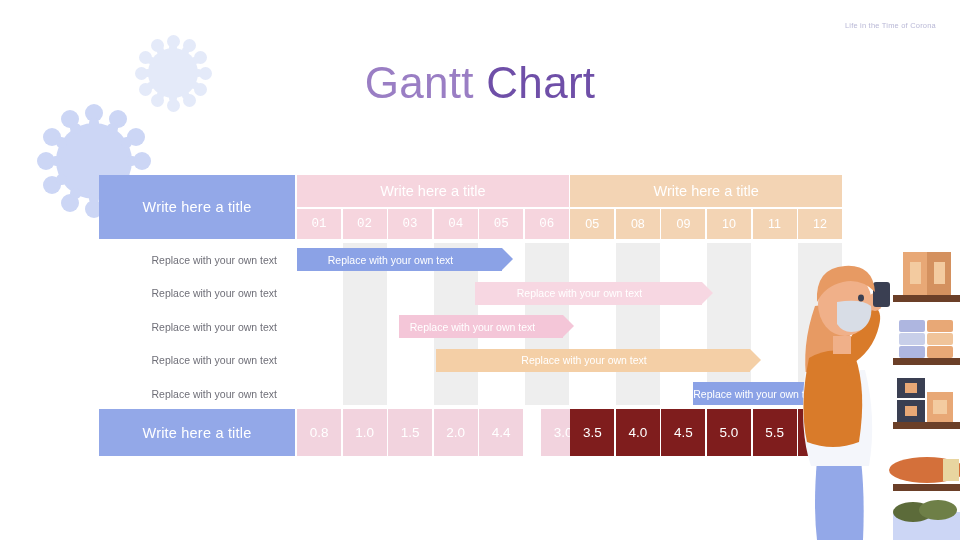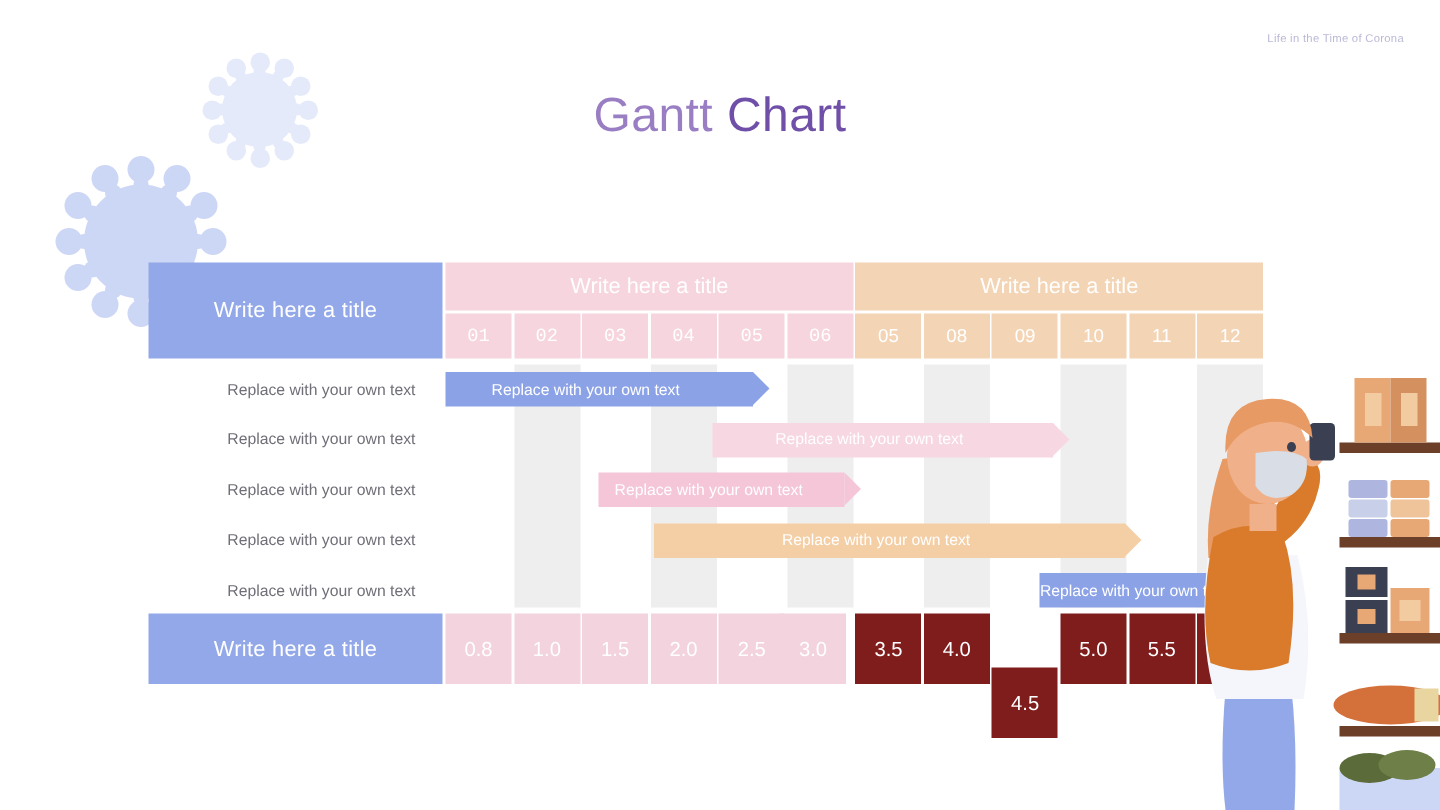--- a/index.html
+++ b/index.html
@@ -22,21 +22,21 @@
   .virus { position:absolute; }
   .virus .body { position:absolute; border-radius:50%; }
   .virus .spike { position:absolute; border-radius:50%; }
 
   #virus-big  { left:38px;  top:105px; width:112px; height:112px; }
   #virus-small{ left:136px; top:36px;  width:74px;  height:74px; }
 
   
   .title {
     position:absolute; left:0; right:0; top:58px;
-    text-align:center; font-size:32px; font-weight:400;
+    text-align:center; font-size:44px; font-weight:400;
     letter-spacing:.3px; white-space:nowrap;
   }
   .title .w1 { color:#9a7ec4; }
   .title .w2 { color:#6f4fa8; }
 
   
   .illustration { position:absolute; right:0; bottom:0; width:185px; height:300px; }
 
   
   .gantt { position:absolute; left:99px; top:175px; width:745px; height:281px; }
@@ -250,25 +250,25 @@
         </div>
       </div>
 
     <div class="side-title" id="side-title-bottom">Write here a title</div>
 
     <div id="value-host">
         <div class="value-cell pink" style="left: 198px; width: 44.05px;">0.8</div>
         <div class="value-cell pink" style="left: 243.55px; width: 44.05px;">1.0</div>
         <div class="value-cell pink" style="left: 289.1px; width: 44.05px;">1.5</div>
         <div class="value-cell pink" style="left: 334.65px; width: 44.05px;">2.0</div>
-        <div class="value-cell pink" style="left: 380.2px; width: 44.05px;">2.5</div>
-        <div class="value-cell pink" style="left: 421px; width: 44.05px;">3.0</div>
+        <div class="value-cell pink" style="left: 380.2px; width: 44.05px;">4.4</div>
+        <div class="value-cell pink" style="left: 442px; width: 44.05px;">3.0</div>
         <div class="value-cell peach" style="left: 471.3px; width: 44.05px;">3.5</div>
         <div class="value-cell peach" style="left: 516.85px; width: 44.05px;">4.0</div>
-        <div class="value-cell peach" style="left: 562.4px; width: 44.05px; margin-top: 36px;">4.5</div>
+        <div class="value-cell peach" style="left: 562.4px; width: 44.05px;">4.5</div>
         <div class="value-cell peach" style="left: 607.95px; width: 44.05px;">5.0</div>
         <div class="value-cell peach" style="left: 653.5px; width: 44.05px;">5.5</div>
         <div class="value-cell peach" style="left: 699.05px; width: 44.05px;">6.0</div>
       </div>
   </div>
 
   <svg class="illustration" viewBox="0 0 185 300">
 
     <g>
       <rect x="118" y="55" width="67" height="7" fill="#6b3f28"></rect>

